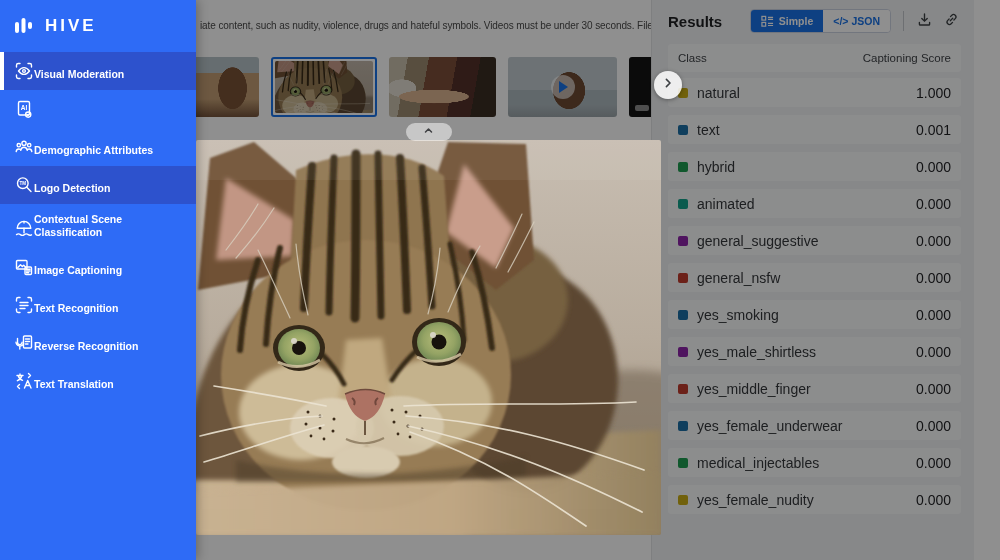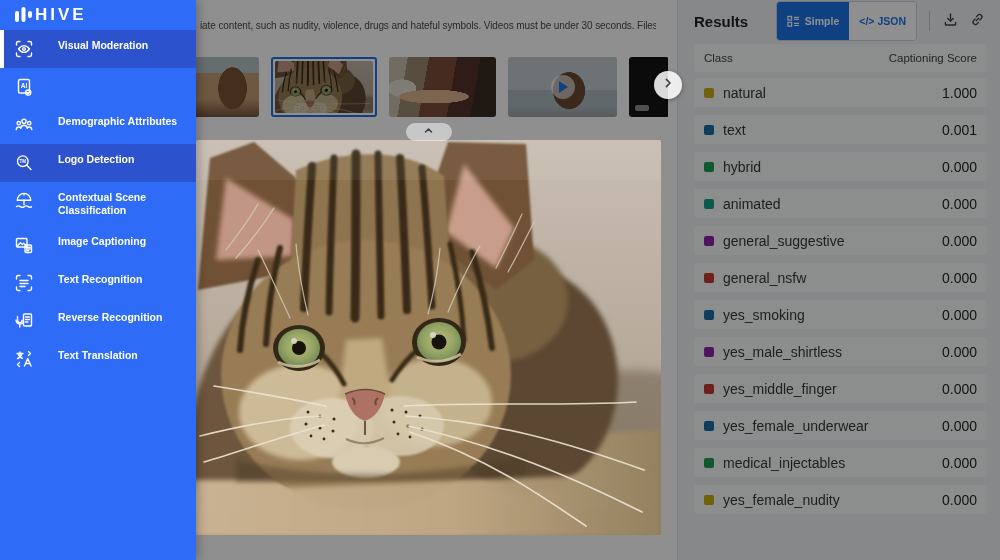--- a/index.html
+++ b/index.html
@@ -36,25 +36,25 @@
         border-radius:50%;background:rgba(255,255,255,.6);display:flex;align-items:center;justify-content:center}
   .play .tri{width:0;height:0;border-left:9px solid #1a73e8;border-top:6px solid transparent;border-bottom:6px solid transparent;margin-left:2px}
   .cat-thumb-svg{position:absolute;inset:0;width:100%;height:100%}
 
   .next-btn{position:absolute;left:654px;top:71px;width:28px;height:28px;border-radius:50%;
             background:rgba(255,255,255,.85);box-shadow:0 1px 4px rgba(0,0,0,.35);z-index:45;
             display:flex;align-items:center;justify-content:center;cursor:pointer;color:#3c4043}
   .next-btn svg{width:16px;height:16px}
 
   
-  .results{position:absolute;left:677px;top:0;width:323px;height:560px;background:#f0f2f4;z-index:1;
+  .results{position:absolute;left:651px;top:0;width:323px;height:560px;background:#f0f2f4;z-index:1;
            border-left:1px solid rgba(0,0,0,.06)}
   .res-head{display:flex;align-items:center;height:42px;padding:0 13px 0 16px}
   .res-title{font-size:15px;font-weight:700;color:#1f2023;margin-right:auto}
-  .toggle{display:flex;height:40px;border:1px solid #ccd2e0;border-radius:4px;overflow:hidden;background:#fff}
+  .toggle{display:flex;height:24px;border:1px solid #ccd2e0;border-radius:4px;overflow:hidden;background:#fff}
   .seg{display:flex;align-items:center;gap:5px;padding:0 10px;font-size:10.5px;font-weight:700;cursor:pointer;white-space:nowrap}
   .seg.simple{background:#1a73e8;color:#fff}
   .seg.json{color:#1a73e8;background:#fff}
   .seg .sic{width:13px;height:13px;display:block}
   .vdiv{width:1px;height:20px;background:#c3c7cc;margin:0 10px 0 12px}
   .icon-btn{width:20px;height:20px;display:flex;align-items:center;justify-content:center;color:#3c4043;cursor:pointer}
   .icon-btn + .icon-btn{margin-left:7px}
   .icon-btn svg{width:17px;height:17px}
   .table-head{display:flex;justify-content:space-between;align-items:center;height:28px;margin:2px 13px 6px 16px;
               padding:0 10px;background:#fafbfc;border-radius:3px;font-size:11.5px;color:#3f4347}
@@ -71,24 +71,24 @@
   .preview{position:absolute;left:196px;top:140px;width:465px;height:395px;z-index:42}
   .preview .main-art{width:465px;height:395px;display:block;border-radius:2px}
   .collapse-pill{position:absolute;left:50%;transform:translateX(-50%);top:-17px;width:46px;height:18px;
                  background:rgba(255,255,255,.5);border-radius:10px;display:flex;align-items:center;
                  justify-content:center;cursor:pointer;z-index:43}
   .collapse-pill svg{width:15px;height:15px}
 
   
   .sidebar{position:absolute;left:0;top:0;width:196px;height:560px;background:#2e6bf6;z-index:60;
            color:#fff;box-shadow:2px 0 10px rgba(0,0,0,.28)}
-  .brand{display:flex;align-items:center;padding:12px 13px;height:30px}
+  .brand{display:flex;align-items:center;gap:10px;padding:12px 13px;height:52px}
   .brand .logo{width:22px;height:22px;display:block}
   .brand-name{font-size:17px;font-weight:700;letter-spacing:3px}
-  .nav-item{display:flex;align-items:flex-start;gap:24px;padding:9px 14px;font-size:10.5px;font-weight:700;
+  .nav-item{display:flex;align-items:flex-end;gap:0;padding:9px 14px;font-size:10.5px;font-weight:700;
             line-height:13px;position:relative;cursor:pointer}
   .nav-item.active,.nav-item.hover{background:#2d52cd}
   .nav-item.active::before{content:"";position:absolute;left:0;top:0;bottom:0;width:4px;background:#fff}
   .nav-item .ic{width:20px;height:20px;flex:0 0 auto;display:block}
   .nav-item .ic svg{width:20px;height:20px;display:block}
   .nav-item .lbl{max-width:125px}
 </style>
 </head>
 <body>
 

